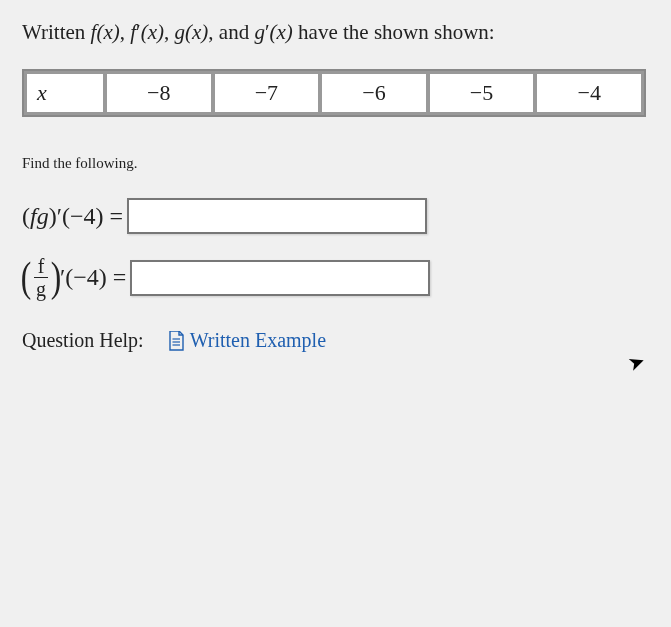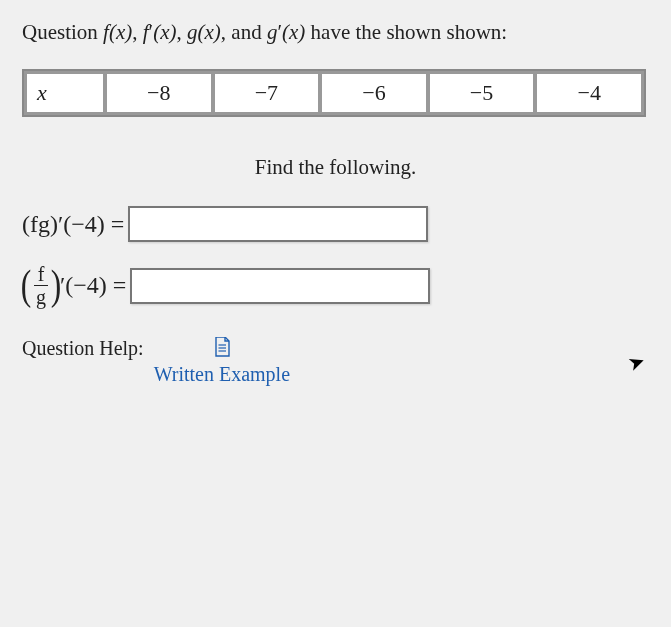--- a/index.html
+++ b/index.html
@@ -38,37 +38,36 @@
       height: 38px;
     }
     table.value-table td.rowhead {
       text-align: left;
       padding-left: 10px;
       font-style: italic;
       width: 78px;
     }
     table.value-table td.rowhead .paren { font-style: normal; }
     .find-text {
-      font-size: 21px;
+      font-size: 15px;
       margin-bottom: 26px;
-      text-align: center;
     }
     .answer-row {
       display: flex;
       align-items: center;
       margin-bottom: 22px;
       gap: 4px;
     }
     .answer-label {
       font-size: 24px;
       font-family: 'Times New Roman', serif;
       display: flex;
       align-items: center;
     }
-    .answer-label .expr { }
+    .answer-label .expr { font-style: italic; }
     .frac {
       display: inline-flex;
       flex-direction: column;
       align-items: center;
       vertical-align: middle;
       margin: 0 2px;
       font-size: 20px;
       line-height: 1;
     }
     .frac .num { border-bottom: 1.5px solid #222; padding: 0 4px 1px 4px; }
@@ -88,50 +87,49 @@
       height: 36px;
       width: 300px;
       box-shadow: 1px 1px 2px rgba(0,0,0,0.15);
       font-size: 18px;
       padding: 0 6px;
     }
     .qhelp {
       font-size: 20px;
       margin-top: 30px;
       display: flex;
-      align-items: flex-start;
-      gap: 10px;
+      align-items: center;
+      gap: 24px;
     }
     .qhelp-link {
       color: #1f5fb0;
       cursor: pointer;
       display: flex;
       align-items: center;
       gap: 6px;
-      flex-direction: column;
     }
     .doc-icon {
       width: 16px;
       height: 20px;
       display: inline-block;
     }
     .cursor-arrow {
       position: absolute;
       top: 350px;
       right: 26px;
       font-size: 20px;
       transform: rotate(-20deg);
       color: #000;
     }
   </style>
 </head>
 <body>
 
 <div class="prompt-text">
-  <span>Question </span>
+  <span>Written </span>
   <span class="math-fn"><span class="math-var">f</span>(<span class="math-var">x</span>)</span><span>, </span>
   <span class="math-fn"><span class="math-var">f</span><span class="prime">′</span>(<span class="math-var">x</span>)</span><span>, </span>
   <span class="math-fn"><span class="math-var">g</span>(<span class="math-var">x</span>)</span><span>, and </span>
   <span class="math-fn"><span class="math-var">g</span><span class="prime">′</span>(<span class="math-var">x</span>)</span>
   <span> have the shown shown:</span>
 </div>
 
 <table class="value-table">
   <tbody>
       <tr>

